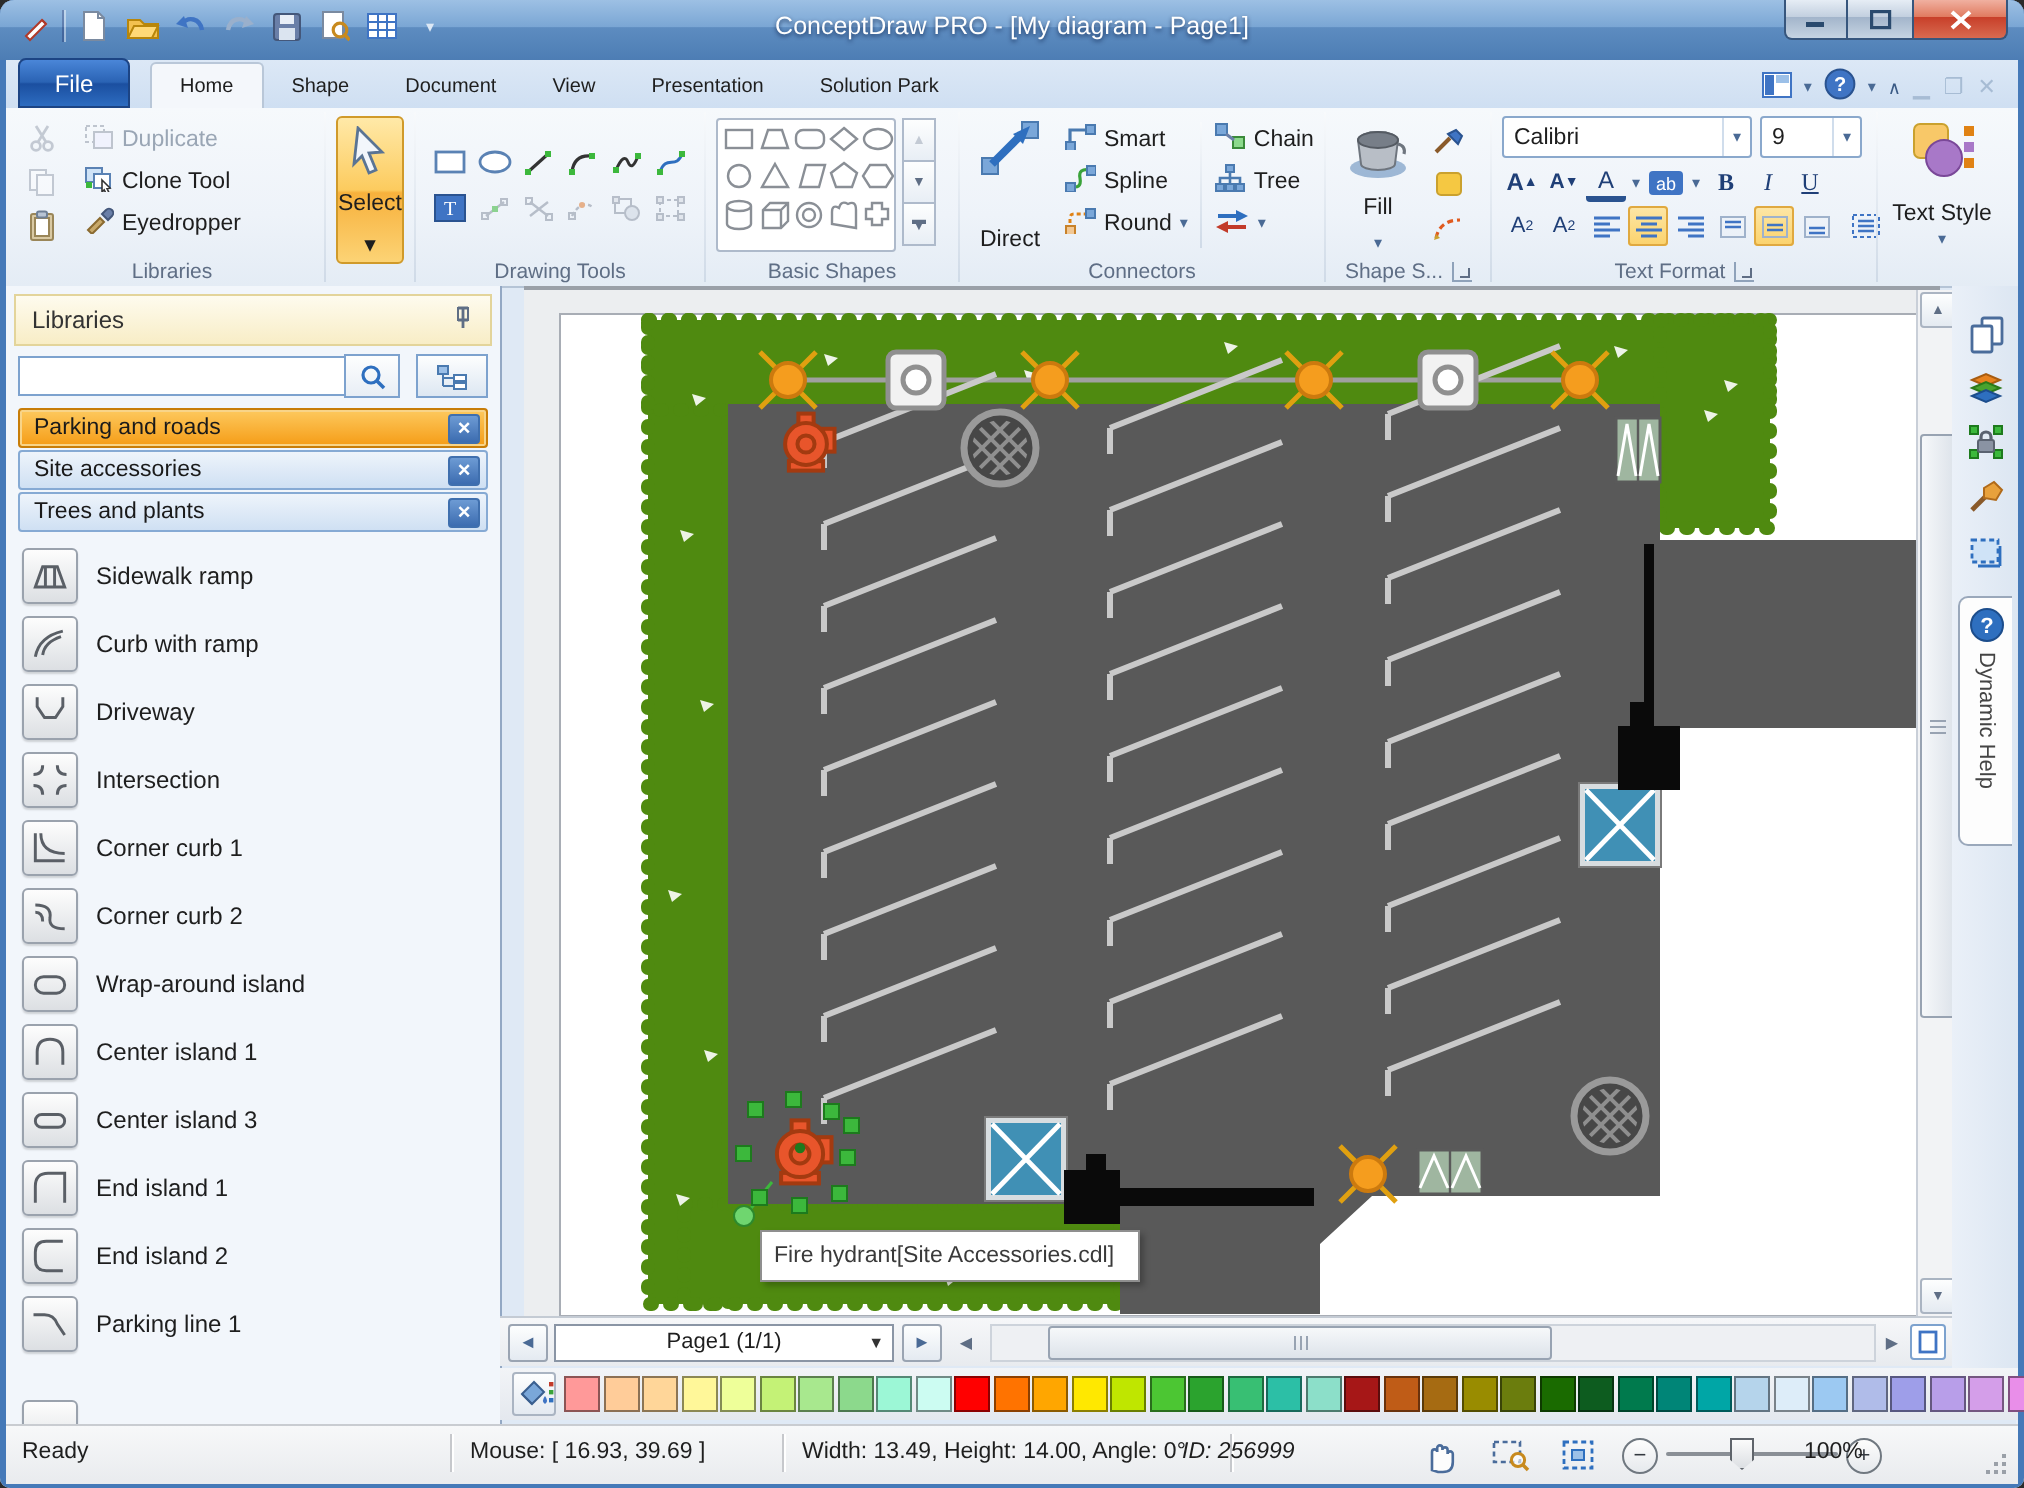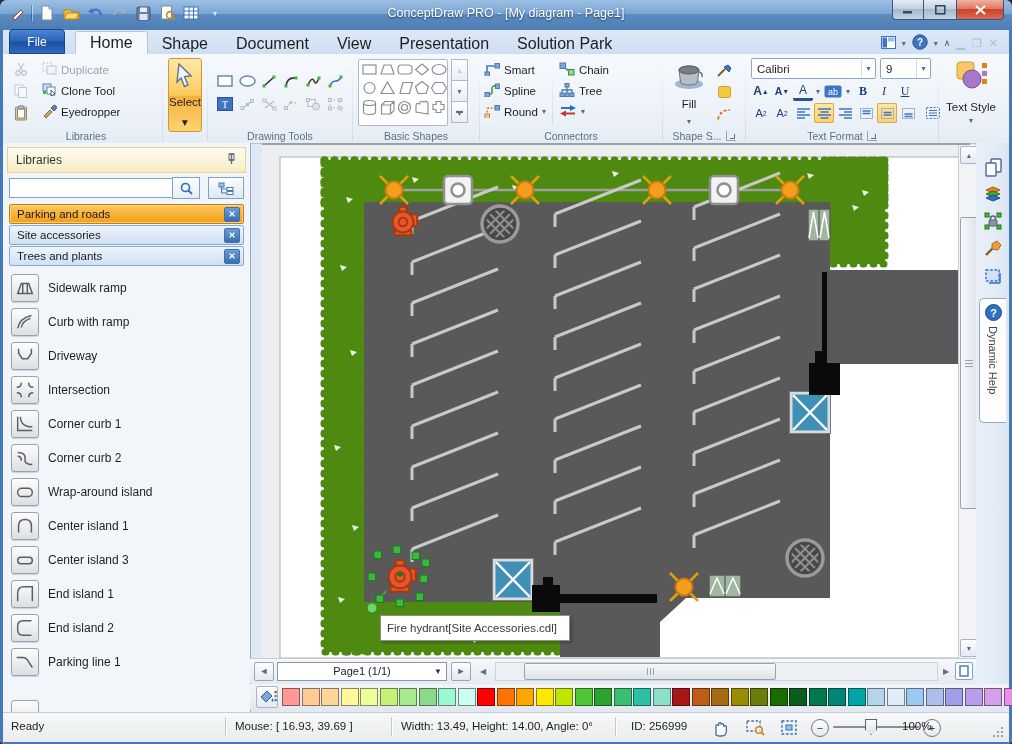--- a/index.html
+++ b/index.html
@@ -18,21 +18,21 @@
     background:linear-gradient(#e6edf5,#c2cfdf 45%,#a3b5cb 46%,#c6d4e2);color:#23405e;font-size:10px;}
   .wbtn.min{width:30px;border-radius:0 0 0 4px;}
   .wbtn.max{width:32px;border-left:none;border-right:none;}
   .wbtn.close{width:46px;border-radius:0 0 4px 0;background:linear-gradient(#f0b0a0,#e07a5f 45%,#c8402a 46%,#d86a50);color:#fff;font-weight:bold;}
   
   #tabrow{position:absolute;left:3px;top:30px;width:1006px;height:24px;
     background:linear-gradient(#dce8f6,#cfdff2);display:flex;align-items:flex-end;}
   #filebtn{margin-left:6px;width:54px;height:23px;border-radius:4px 4px 0 0;border:1px solid #1c4484;
     background:linear-gradient(#4a86d8 0%,#2a63b4 48%,#1b4fa0 52%,#2d6cc0 100%);
     color:#fff;font-size:12px;display:flex;align-items:center;justify-content:center;}
-  .tab{height:21px;padding:0 14px;display:flex;align-items:center;font-size:16px;color:#1e1e1e;}
+  .tab{height:21px;padding:0 14px;display:flex;align-items:center;font-size:10px;color:#1e1e1e;}
   .tab.active{background:#f4f7fb;border:1px solid #b9c7d8;border-bottom:none;border-radius:3px 3px 0 0;height:22px;}
   #tabicons{position:absolute;right:10px;top:4px;display:flex;align-items:center;gap:6px;color:#3a5a85;font-size:10px;}
   .ghosted{color:#a7bcd4;font-size:11px;letter-spacing:1px;}
   
   #ribbon{position:absolute;left:3px;top:54px;width:1006px;height:89px;background:linear-gradient(#f6f9fc,#eef3f9 60%,#e4ecf5);
     border-bottom:1px solid #b5c4d6;display:flex;}
   .rg{display:flex;flex-direction:column;padding-top:3px;}
   .rg-body{flex:1;display:flex;}
   .rg-label{height:15px;text-align:center;font-size:10.5px;color:#5f6e85;display:flex;align-items:center;justify-content:center;gap:4px;}
   .rsep{width:1px;background:linear-gradient(#f8fafc,#cfdae7);margin:2px 1px;}
@@ -411,20 +411,29 @@
           <div class="scb">▼</div>
           <div class="scb" style="flex-direction:column;line-height:3px;">▬<br>▼</div>
         </div>
       </div>
       <div class="rg-label">Basic Shapes</div>
     </div>
     <div class="rsep"></div>
 
     <div class="rg" style="width:180px;">
       <div class="rg-body">
+        <div class="bigbtn" style="width:40px;">
+          <svg width="30" height="28">
+              <rect x="1" y="19" width="8" height="8" fill="#7aa7d9" stroke="#4a7ab0"></rect>
+              <rect x="21" y="1" width="8" height="8" fill="#7aa7d9" stroke="#4a7ab0"></rect>
+              <path d="M6 22 L20 8" stroke="#2e6fbf" stroke-width="4"></path>
+              <path d="M25 3 L16.5 7 L21.5 12 Z" fill="#2e6fbf"></path>
+            </svg>
+          <span>Direct</span>
+        </div>
         <div style="display:flex;flex-direction:column;padding-top:2px;">
           <div class="minirow">
             <span><svg width="16" height="14">
                   <path d="M3 12 V4 H12" fill="none" stroke="#4a7ab0" stroke-width="1.6"></path>
                   <rect x="1" y="10" width="4.5" height="4.5" fill="#7aa7d9" stroke="#4a7ab0"></rect>
                   <rect x="11" y="1.5" width="4.5" height="4.5" fill="#7aa7d9" stroke="#4a7ab0"></rect>
                 </svg></span>
             <span>Smart</span>
           </div>
           <div class="minirow">
@@ -1037,21 +1046,21 @@
       </div>
   </div>
 
   <div id="statusbar">
     <span class="seg" style="left:8px;">Ready</span>
     <div class="sdiv" style="left:222px;"></div>
     <span class="seg" style="left:232px;">Mouse: [ 16.93, 39.69 ]</span>
     <div class="sdiv" style="left:388px;"></div>
     <span class="seg" style="left:398px;">Width: 13.49,  Height: 14.00,  Angle: 0°</span>
     <div class="sdiv" style="left:612px;"></div>
-    <span class="seg" style="left:628px;">ID: 256999</span>
+    <span class="seg" style="left:588px;font-style:italic;">ID: 256999</span>
     <div class="sico" style="left:704px;">
         <svg width="17" height="18">
           <path d="M5 16 V7 a1.3 1.3 0 0 1 2.6 0 V5 a1.3 1.3 0 0 1 2.6 0 V6 a1.3 1.3 0 0 1 2.6 0 V8 a1.3 1.3 0 0 1 2.6 0 V12 q0 5 -5 5 H8 Z" fill="#fdfdfd" stroke="#4a6c9b" stroke-width="1.3"></path>
         </svg>
       </div>
     <div class="sico" style="left:740px;">
         <svg width="19" height="17">
           <rect x="1" y="2" width="13" height="10" fill="none" stroke="#4a6c9b" stroke-dasharray="2.5 1.8" stroke-width="1.3"></rect>
           <circle cx="13" cy="11" r="3.3" fill="#fff" fill-opacity=".6" stroke="#c88a1e" stroke-width="1.5"></circle>
           <path d="M15.3 13.3 L18 16" stroke="#c88a1e" stroke-width="1.8"></path>

